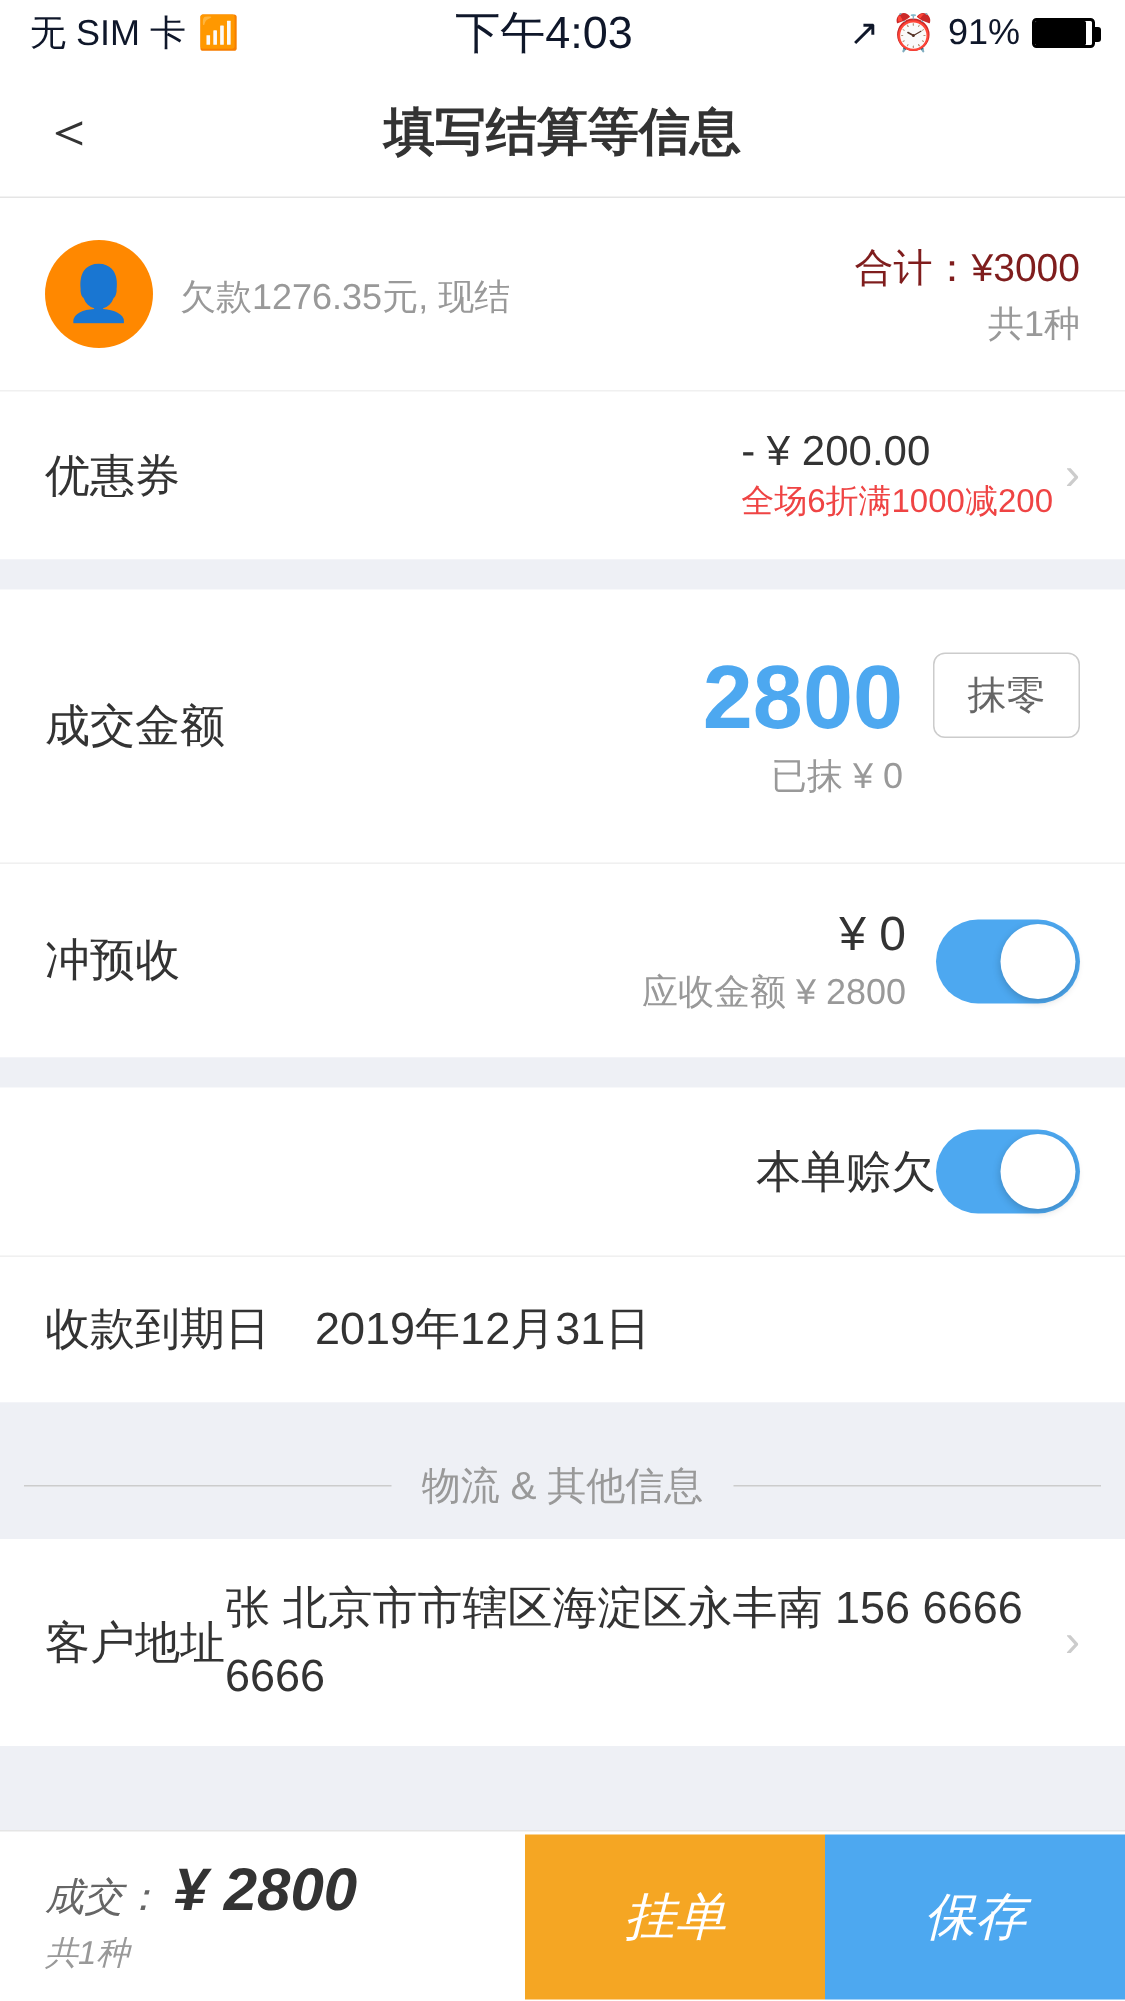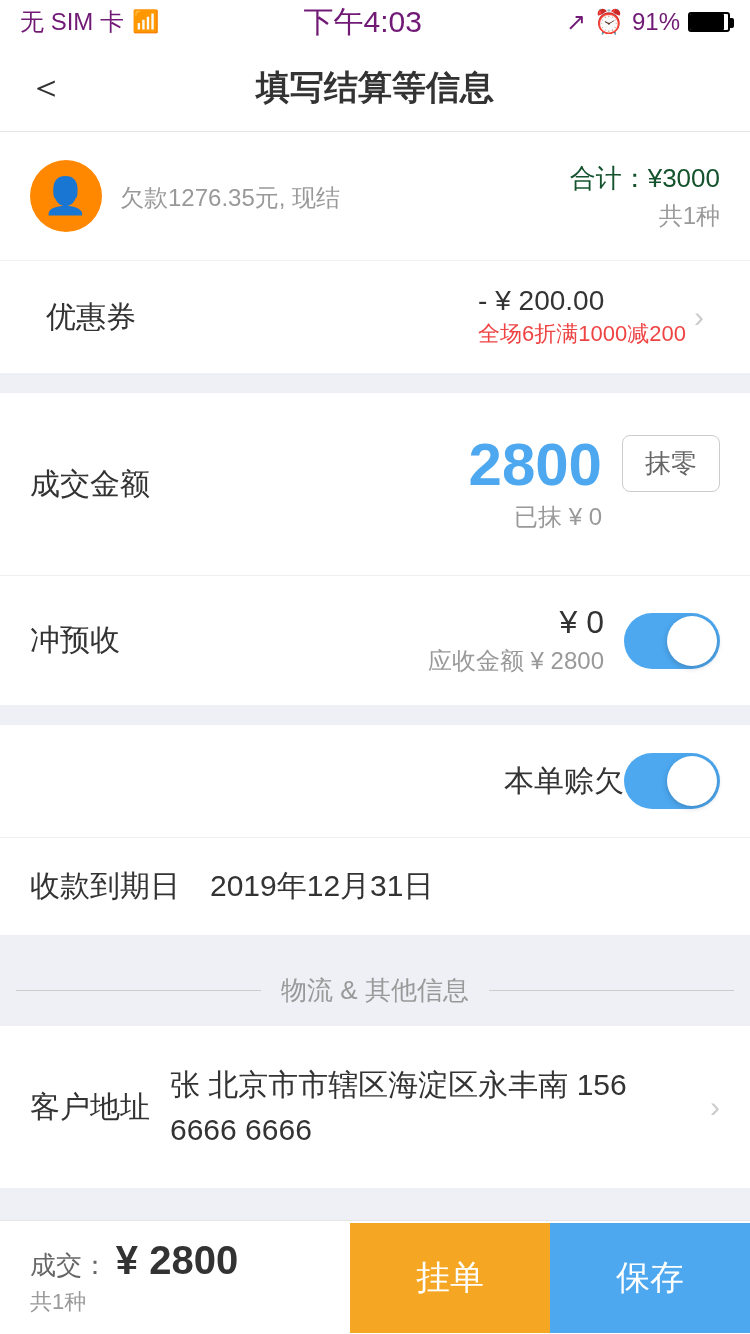--- a/index.html
+++ b/index.html
@@ -16,21 +16,21 @@
 
     
     .status-bar {
       height: 44px;
       background: #fff;
       display: flex;
       align-items: center;
       justify-content: space-between;
       padding: 0 20px;
       font-size: 24px;
-      color: #701a75;
+      color: #0f172a;
       gap: 48px;
     }
     .status-left { display: flex; align-items: center; gap: 8px; }
     .status-center { font-size: 30px; font-weight: 500; }
     .status-right { display: flex; align-items: center; gap: 8px; font-size: 24px; }
 
     
     .nav-bar {
       height: 88px;
       background: #fff;
@@ -94,29 +94,29 @@
       color: #333;
     }
     .user-sub {
       font-size: 24px;
       color: #999;
       margin-top: 4px;
     }
     .user-right {
       text-align: right;
     }
-    .total-label { font-size: 26px; color: #14532d; }
+    .total-label { font-size: 26px; color: #7f1d1d; }
     .total-count { font-size: 24px; color: #999; margin-top: 4px; }
 
     
     .coupon-row {
       display: flex;
       align-items: center;
       justify-content: space-between;
-      padding: 24px 46px;
+      padding: 24px 30px;
       background: #fff;
       border-top: 1px solid #f0f0f0;
     }
     .coupon-label { font-size: 30px; color: #333; }
     .coupon-right {
       display: flex;
       align-items: center;
       gap: 8px;
     }
     .coupon-discount {
@@ -233,43 +233,43 @@
       gap: 30px;
     }
     .duedate-label { font-size: 30px; color: #333; }
     .duedate-value { font-size: 30px; color: #333; }
 
     
     .address-row {
       display: flex;
       align-items: center;
       justify-content: space-between;
-      padding: 36px 30px;
-      background: #fff;
-      gap: 20px;
+      padding: 24px 30px;
+      background: #fff;
     }
     .address-label { font-size: 30px; color: #333; flex-shrink: 0; }
     .address-value { font-size: 30px; color: #333; flex: 1; line-height: 1.5; }
 
     
     .bottom-spacer {
       height: 200px;
       background: #eef0f5;
     }
 
     
     .footer {
       position: fixed;
       bottom: 0;
       width: 750px;
       height: 114px;
       background: #fff;
       display: flex;
       align-items: center;
       border-top: 1px solid #e5e5e5;
+      font-style: italic;
     }
     .footer-summary {
       flex: 1;
       padding: 0 30px;
     }
     .footer-summary-top {
       font-size: 26px;
       color: #666;
     }
     .footer-summary-amount {

